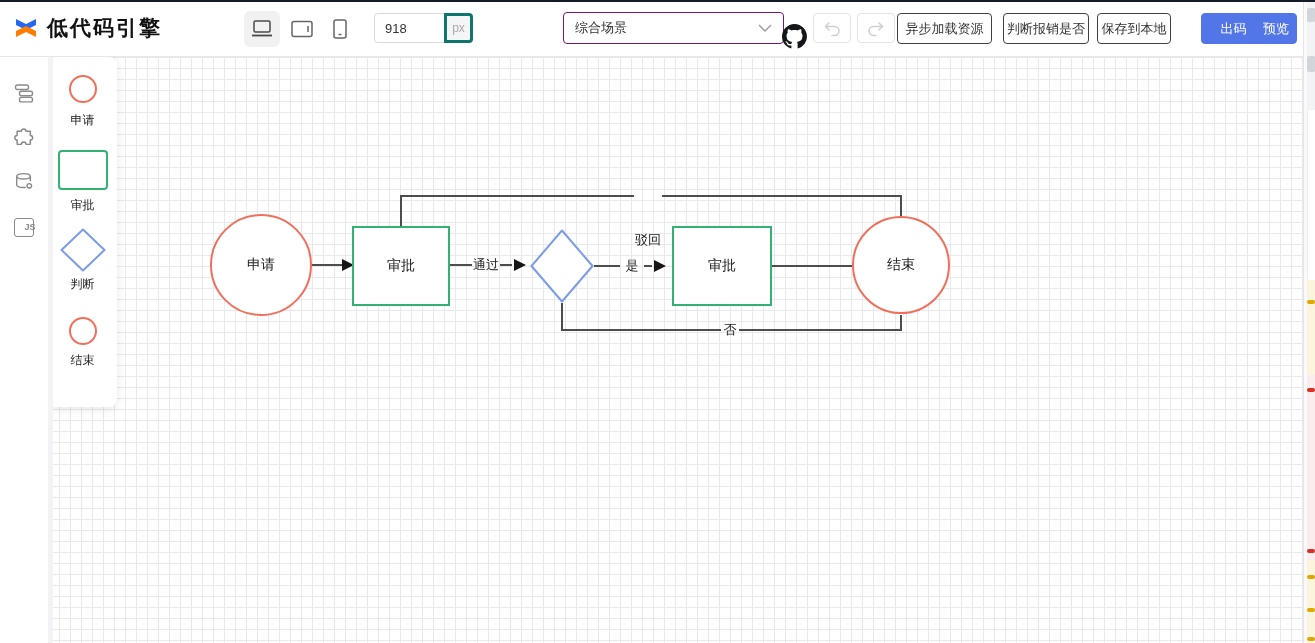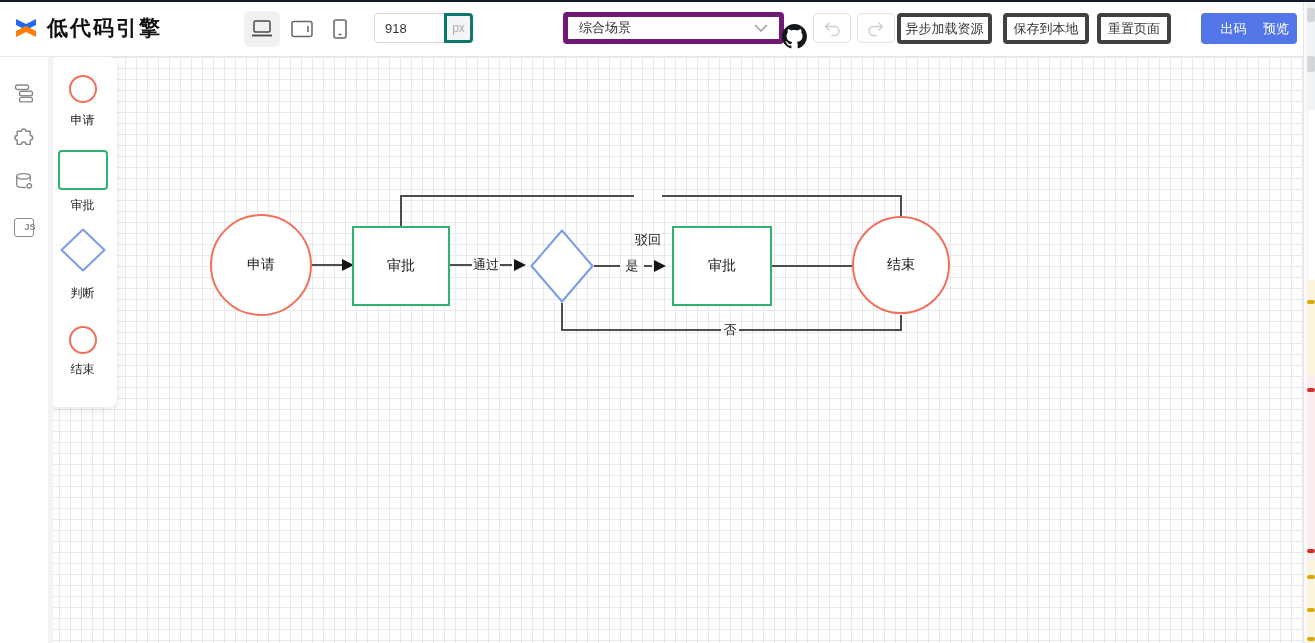--- a/index.html
+++ b/index.html
@@ -11,25 +11,25 @@
   #win-edge { left:0; top:0; width:1315px; height:2px; background:#141a26; z-index:30; }
 
   
   #topbar { left:0; top:0; width:1315px; height:57px; background:#fff; border-bottom:1px solid #e7e7e7; z-index:20; }
   #logo { left:13px; top:14px; display:flex; align-items:center; gap:8px; }
   #logo-title { font-size:21px; font-weight:900; color:#121212; letter-spacing:2px; white-space:nowrap; }
   .devbtn { top:11px; width:36px; height:36px; border-radius:6px; display:flex; align-items:center; justify-content:center; cursor:pointer; }
   .devbtn.sel { background:#f1f1f2; }
   #width-input { left:374px; top:13px; width:71px; height:30px; border:1px solid #d9d9d9; border-radius:4px 0 0 4px; padding:0 10px; font-size:13px; color:#333; outline:none; background:#fff; }
   #width-unit { left:444px; top:13px; width:29px; height:30px; background:#f5f5f7; border:3px solid #0f766e; border-radius:0 4px 4px 0; display:flex; align-items:center; justify-content:center; font-size:12px; color:#aaa; }
-  #scenario { left:563px; top:12px; width:221px; height:32px; border:5px solid #701a75; border-radius:4px; background:#fff; display:flex; align-items:center; padding:0 11px; font-size:13px; color:#333; cursor:pointer; }
+  #scenario { left:563px; top:12px; width:221px; height:32px; border:1px solid #701a75; border-radius:4px; background:#fff; display:flex; align-items:center; padding:0 11px; font-size:13px; color:#333; cursor:pointer; }
   #scenario .chev { margin-left:auto; }
   #github { left:782px; top:24px; width:25px; height:25px; cursor:pointer; }
   .histbtn { top:13px; width:38px; height:30px; border:1px solid #e3e3e3; border-radius:4px; background:#fff; display:flex; align-items:center; justify-content:center; }
-  .tbtn { top:13px; height:31px; border:4px solid #404040; border-radius:4px; background:#fff; font-size:13px; color:#333; display:flex; align-items:center; justify-content:center; cursor:pointer; white-space:nowrap; }
+  .tbtn { top:13px; height:31px; border:1px solid #404040; border-radius:4px; background:#fff; font-size:13px; color:#333; display:flex; align-items:center; justify-content:center; cursor:pointer; white-space:nowrap; }
   .tbtn.primary { background:#5276e8; border-color:#5276e8; color:#fff; }
 
   
   #rail { left:0; top:57px; width:48px; height:586px; background:#fff; z-index:10; }
   .rail-ic { left:13px; width:22px; height:22px; display:flex; align-items:center; justify-content:center; cursor:pointer; color:#8a8a8a; }
   #js-box { width:20px; height:19px; border:1.5px solid #8a8a8a; border-radius:3px; font-size:9px; font-weight:bold; color:#8a8a8a; display:flex; align-items:center; justify-content:center;padding-left:12px; }
 
   
   #canvas { left:48px; top:57px; width:1255px; height:586px; background:#fff;
     background-image:linear-gradient(#e8e9ef 1px, transparent 1px),linear-gradient(90deg,#e8e9ef 1px, transparent 1px);
@@ -113,22 +113,22 @@
       </svg>
     </div>
     <div class="histbtn abs" style="left:857px;">
       <svg width="20" height="17" viewBox="0 0 20 17" style="transform:scaleX(-1);">
         <path d="M7 3 L3.5 6.5 L7 10" fill="none" stroke="#cfcfcf" stroke-width="1.5" stroke-linecap="round" stroke-linejoin="round"></path>
         <path d="M3.5 6.5 H12.5 a4.5 4.5 0 0 1 0 9 H10" fill="none" stroke="#cfcfcf" stroke-width="1.5" stroke-linecap="round"></path>
       </svg>
     </div>
 
     <button class="tbtn abs" style="left:897px; width:95px;">异步加载资源</button>
-    <button class="tbtn abs" style="left:1003px; width:86px;">保存到本地</button>
-    <button class="tbtn abs" style="left:1097px; width:74px;">重置页面</button>
+    <button class="tbtn abs" style="left:1003px; width:86px;">判断报销是否</button>
+    <button class="tbtn abs" style="left:1097px; width:74px;">保存到本地</button>
     <button class="tbtn primary abs" style="left:1181px; width:65px;margin-left:20px;">出码</button>
     <button class="tbtn primary abs" style="left:1255px; width:42px;">预览</button>
   </div>
 
   <div id="rail" class="abs">
     <div class="rail-ic abs" style="top:25px;">
       <svg width="20" height="20" viewBox="0 0 20 20">
         <rect x="1.5" y="2" width="13" height="4.5" rx="2" fill="none" stroke="#8a8a8a" stroke-width="1.4"></rect>
         <rect x="5.5" y="8.2" width="13" height="4.5" rx="2" fill="none" stroke="#8a8a8a" stroke-width="1.4"></rect>
         <rect x="5.5" y="14.4" width="13" height="4.5" rx="2" fill="none" stroke="#8a8a8a" stroke-width="1.4"></rect>
@@ -156,21 +156,21 @@
     <div id="canvas-track" class="abs"></div>
 
     <div id="palette">
       <div class="pal-circle" style="margin-top:18px;"></div>
       <div class="pal-label" style="margin-top:9px;">申请</div>
       <div class="pal-rect" style="margin-top:21px;"></div>
       <div class="pal-label" style="margin-top:7px;">审批</div>
       <svg width="46" height="44" viewBox="0 0 46 44" style="margin-top:14px;">
         <polygon points="23,1.5 44.5,22 23,42.5 1.5,22" fill="#fff" stroke="#7b9ce8" stroke-width="2" stroke-linejoin="round"></polygon>
       </svg>
-      <div class="pal-label" style="margin-top:13px;">判断</div>
+      <div class="pal-label" style="margin-top:4px;">判断</div>
       <div class="pal-circle" style="margin-top:24px;"></div>
       <div class="pal-label" style="margin-top:7px;">结束</div>
     </div>
 
     <svg id="edges" class="abs" width="1255" height="586">
       <g stroke="#4d4d4d" stroke-width="2" fill="none">
         <path d="M264 208 H294"></path>
         <path d="M402 208 H424 M452 208 H464"></path>
         <path d="M546 209 H572 M596 209 H604"></path>
         <path d="M724 209 H804"></path>

